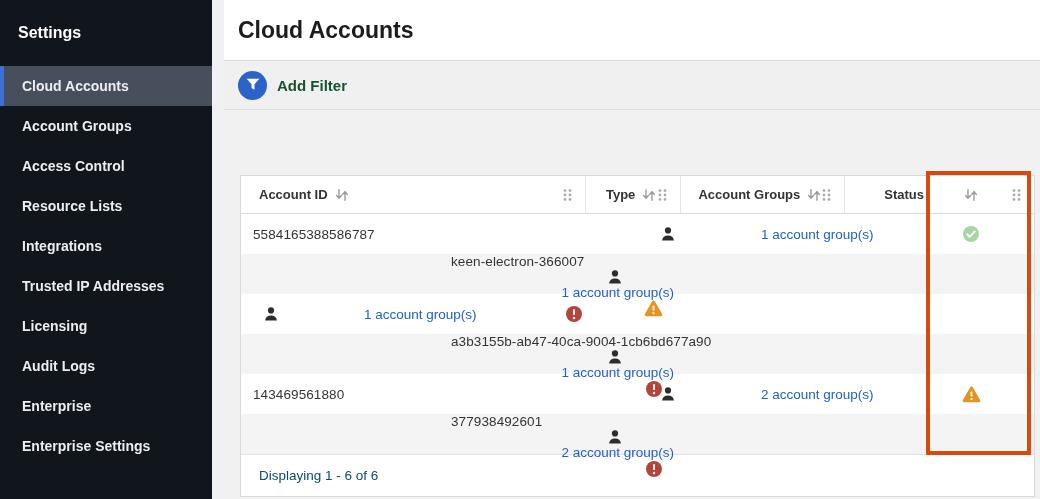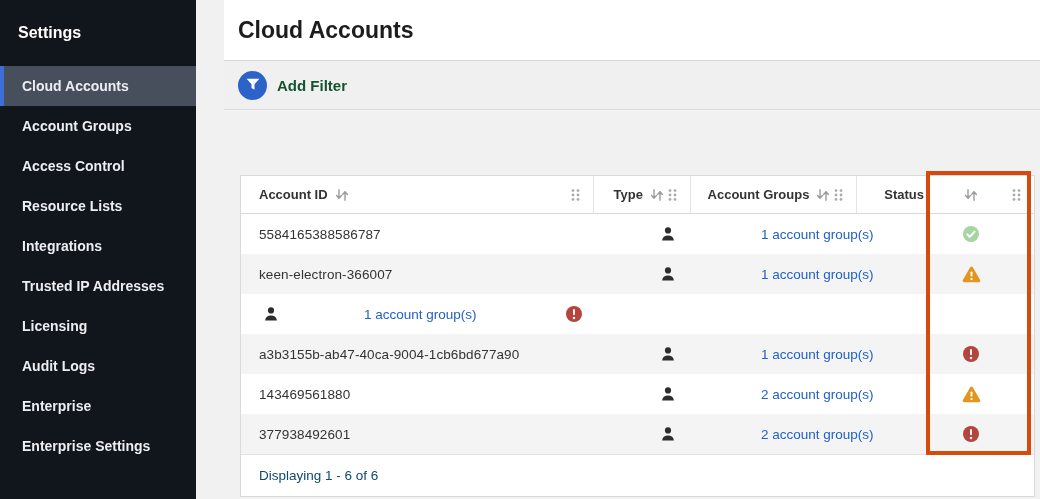--- a/index.html
+++ b/index.html
@@ -7,21 +7,21 @@
   body {
     position: relative;
     font-family: "Liberation Sans", sans-serif;
     background: #f1f1f2;
     overflow: hidden;
     color: #333;
   }
 
   
   .sidebar {
-    position: absolute; left: 0; top: 0; bottom: 0; width: 196px;
+    position: absolute; left: 0; top: 0; bottom: 0; width: 212px;
     background: #11151c;
     z-index: 2;
   }
   .sidebar-title {
     height: 66px; display: flex; align-items: center;
     padding-left: 18px;
     color: #ffffff; font-size: 16px; font-weight: bold;
   }
   .nav-item {
     height: 40px; display: flex; align-items: center;
@@ -73,26 +73,26 @@
   .hlabel { white-space: nowrap; }
   .sort-icon { margin-left: 7px; display: inline-flex; cursor: pointer; }
   .grip-icon { margin-left: auto; display: inline-flex; cursor: grab; }
 
   .col-id     { width: 397px; }
   .col-type   { width: 106px; }
   .col-groups { width: 186px; }
   .col-status { flex: 1; }
   .hcell.col-type   { padding-left: 20px; }
   .hcell.col-groups { padding-left: 17px; }
-  .hcell.col-status { padding-left: 27px; gap: 33px; }
+  .hcell.col-status { padding-left: 39px; gap: 33px; }
 
   .trow { display: flex; height: 40px; align-items: center; background: #ffffff; }
-  .trow.alt { background: #f4f4f5; }
+  .trow.alt { background: #f4f4f5; flex-direction: column; }
   .cell { display: flex; align-items: center; font-size: 13.5px; color: #333; }
-  .cell.col-id     { padding-left: 18px; letter-spacing: 0.1px; }
+  .cell.col-id     { padding-left: 12px; letter-spacing: 0.1px; }
   .cell.col-type   { padding-left: 22px; }
   .cell.col-groups { padding-left: 17px; }
   .cell.col-status { padding-left: 32px; }
   .group-link { color: #2161c6; text-decoration: none; font-size: 13.5px; cursor: pointer; }
   .icon { display: inline-flex; align-items: center; }
 
   .tfooter {
     height: 42px; border-top: 1px solid #e2e2e2;
     display: flex; align-items: center; padding-left: 18px;
     font-size: 13.5px; color: #0c4a6e; background: #fff;

